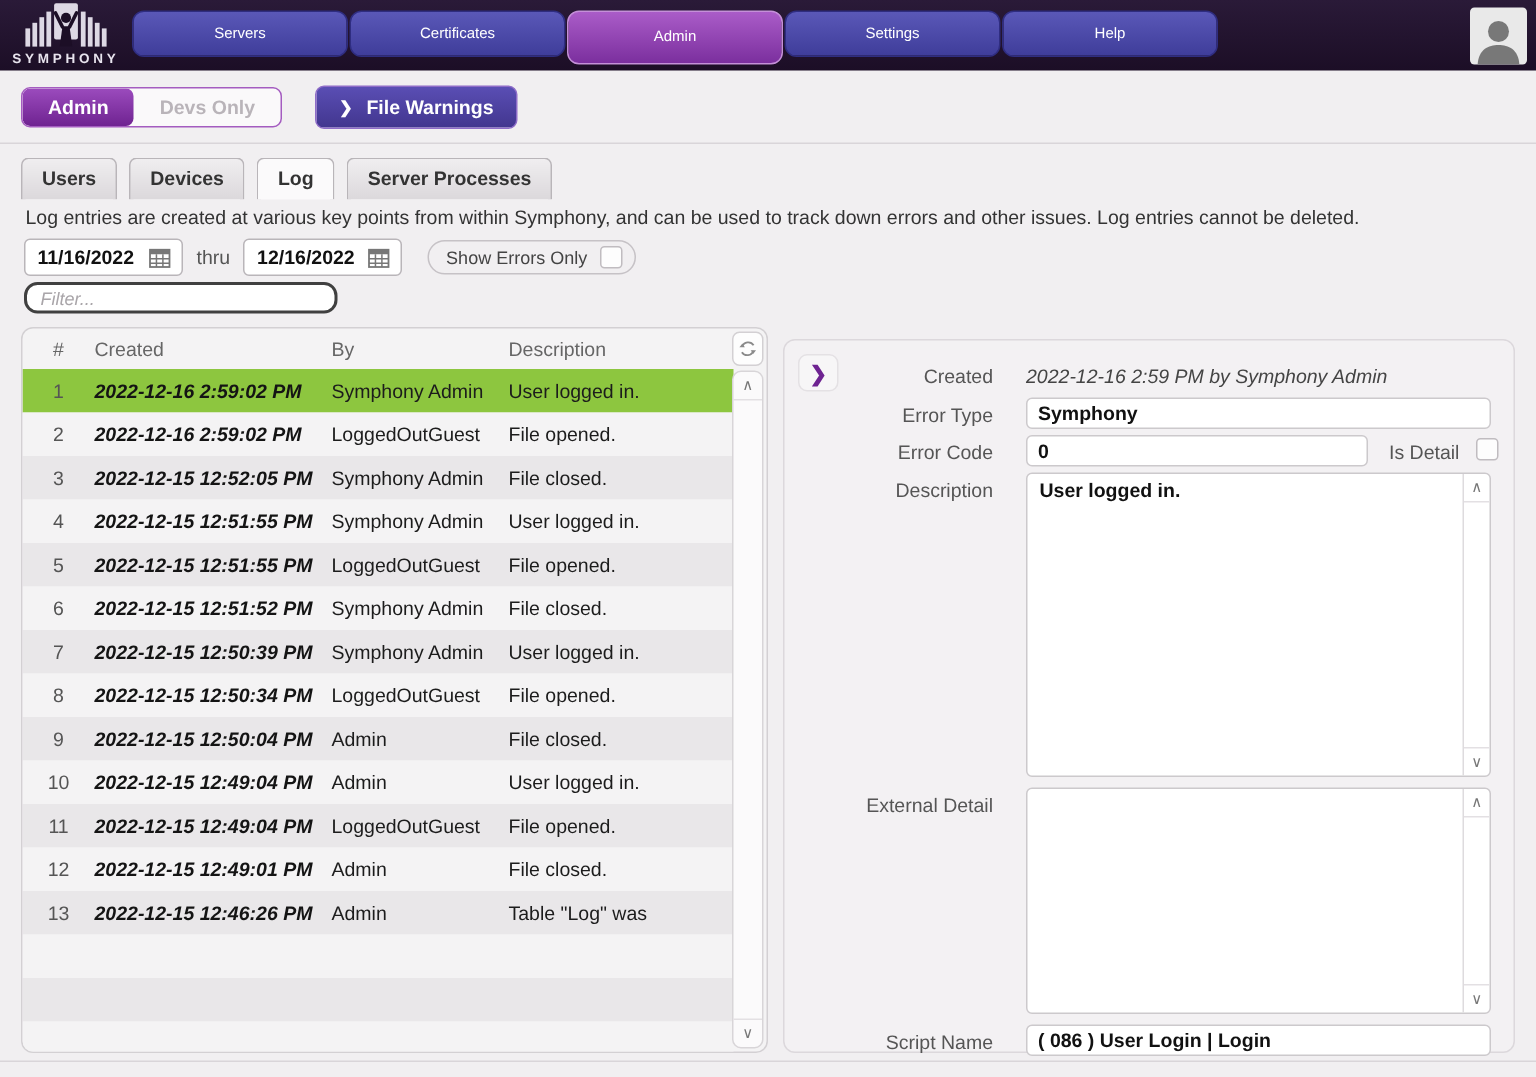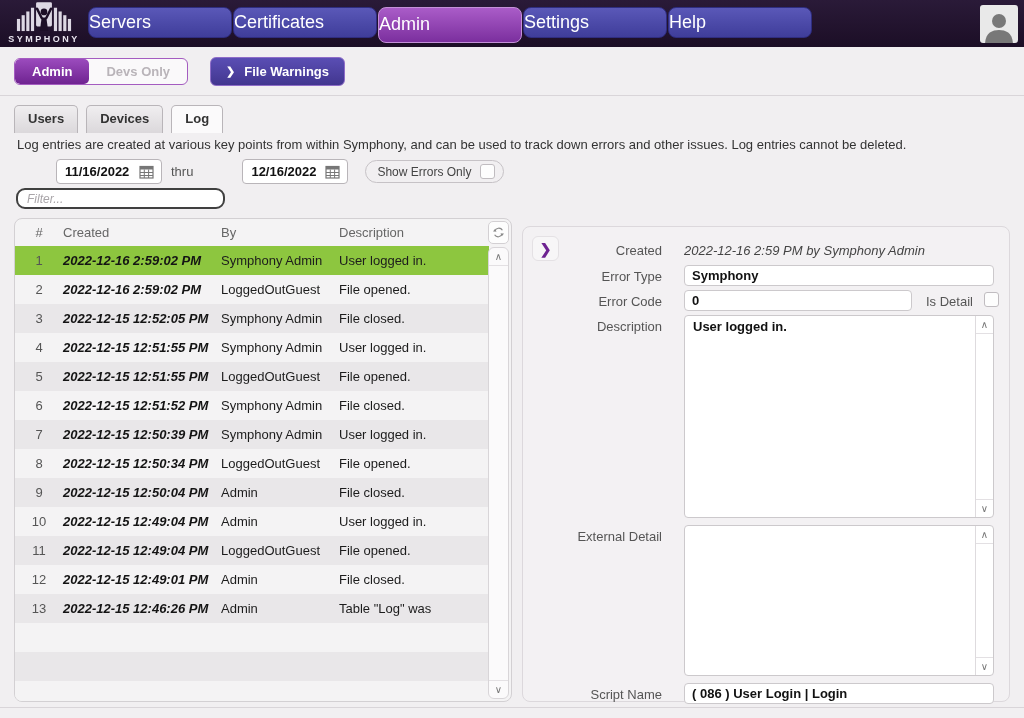--- a/index.html
+++ b/index.html
@@ -23,21 +23,21 @@
   .logo-block svg { display: block; margin: 2px auto 0; }
   .logo-text {
     color: #e8e4ee; font-size: 9px; letter-spacing: 2.5px; font-weight: bold;
     position: absolute; bottom: 3px; left: 0; right: 0;
   }
   .nav { display: flex; align-items: flex-start; padding-top: 7px; }
   .nav-btn {
     width: 144px; height: 31px; margin-right: 1px;
     background: linear-gradient(#5a58b8, #3f3d9a);
     border: 1px solid #2f2d80; border-radius: 8px;
-    color: #fff; font-size: 18px; text-align: left; line-height: 29px;
+    color: #fff; font-size: 10px; text-align: center; line-height: 29px;
     cursor: pointer;
   }
   .nav-btn.active {
     height: 36px; line-height: 33px;
     background: linear-gradient(#aa5cc8, #7b2f9e);
     border-color: #c490d8;
   }
   .avatar {
     position: absolute; right: 6px; top: 5px; width: 38px; height: 38px;
     background: #e9e9e9; border-radius: 3px;
@@ -76,21 +76,21 @@
     border: 1px solid #b9b5b9; border-bottom: none;
     border-radius: 5px 5px 0 0; cursor: pointer;
   }
   .tab.active { background: #fbfafb; padding-bottom: 7px; position: relative; top: 0; }
 
   
   .intro { position: absolute; top: 137px; left: 17px; right: 14px; font-size: 13px; color: #333; }
   .filters { position: absolute; top: 159px; left: 16px; display: flex; align-items: center; gap: 9px; }
   .datefield {
     width: 106px; height: 25px; background: #fff; border: 1px solid #b9b5b9; border-radius: 4px;
-    display: flex; align-items: center; padding: 0 5px 0 8px; margin-left: 40px;
+    display: flex; align-items: center; padding: 0 5px 0 8px;
   }
   .datefield input {
     border: none; outline: none; width: 74px; font-size: 13px; font-weight: bold;
     font-family: inherit; color: #111; background: transparent;
   }
   .thru { color: #555; font-size: 13px; }
   .errors-pill {
     margin-left: 8px; border: 1px solid #c6c2c6; border-radius: 12px;
     padding: 3px 8px 3px 11px; display: flex; align-items: center; gap: 9px;
   }
@@ -226,20 +226,21 @@
   <div class="btn-filewarn">
     <span class="chev">❯</span>
     <span>File Warnings</span>
   </div>
 </div>
 
 <div class="tabbar">
   <div class="tab">Users</div>
   <div class="tab">Devices</div>
   <div class="tab active">Log</div>
+  <div class="tab">Server Processes</div>
 </div>
 
 <div class="intro">Log entries are created at various key points from within Symphony, and can be used to track down errors and other issues.  Log entries cannot be deleted.</div>
 
 <div class="filters">
   <div class="datefield">
     <input value="11/16/2022" style="">
     <svg width="15" height="14" viewBox="0 0 15 14">
       <rect x="1" y="1.5" width="13" height="11.5" fill="#fff" stroke="#777" stroke-width="1.2"></rect>
       <rect x="1" y="1.5" width="13" height="3" fill="#777"></rect>

